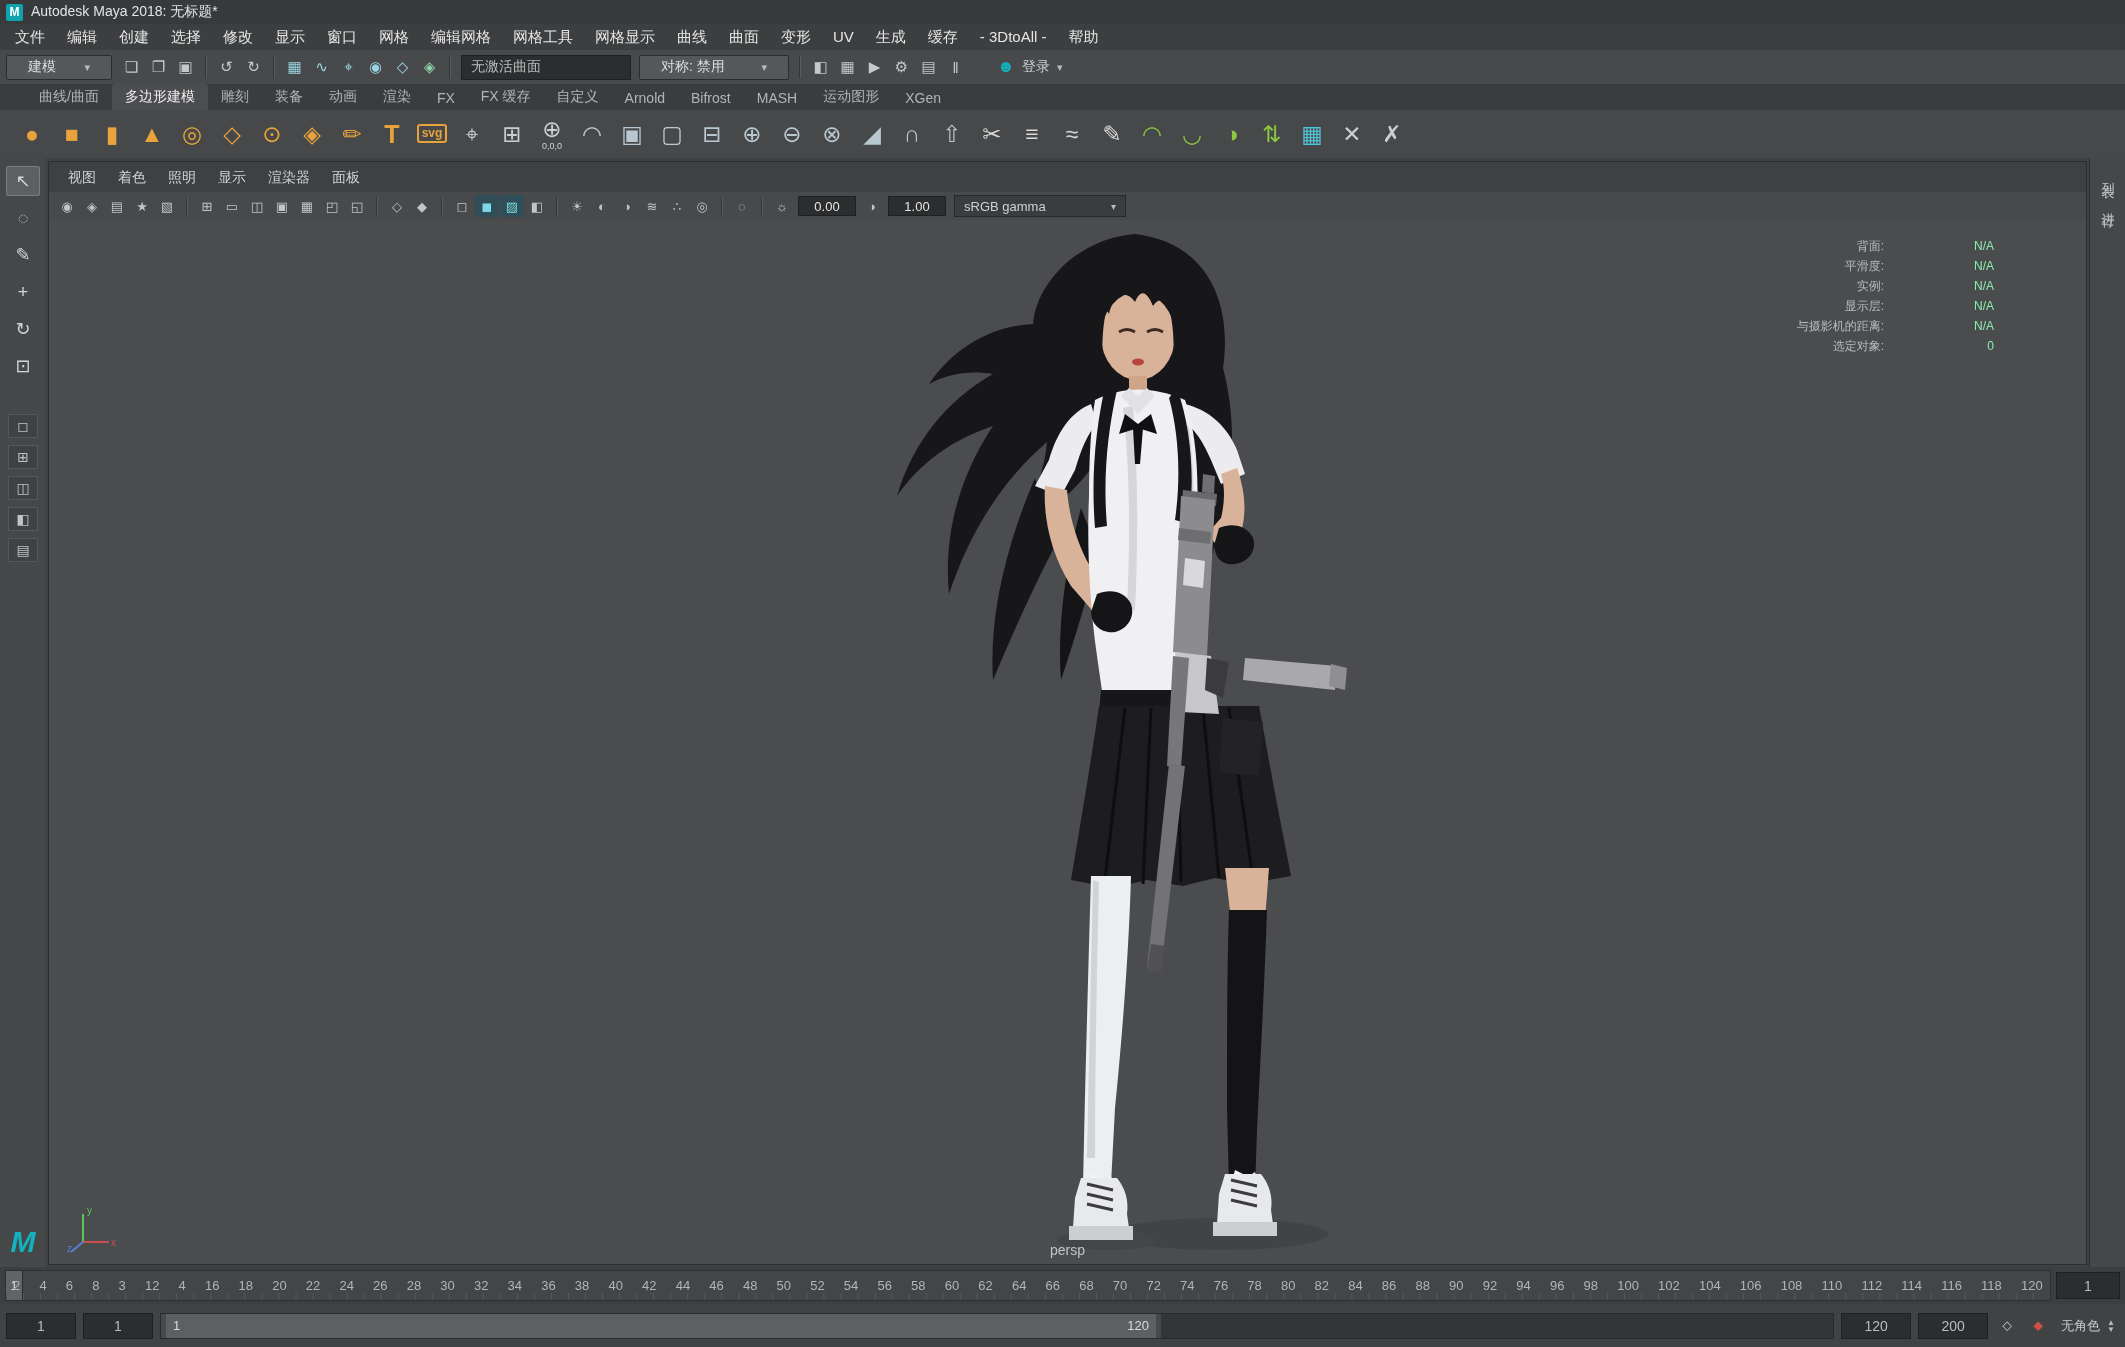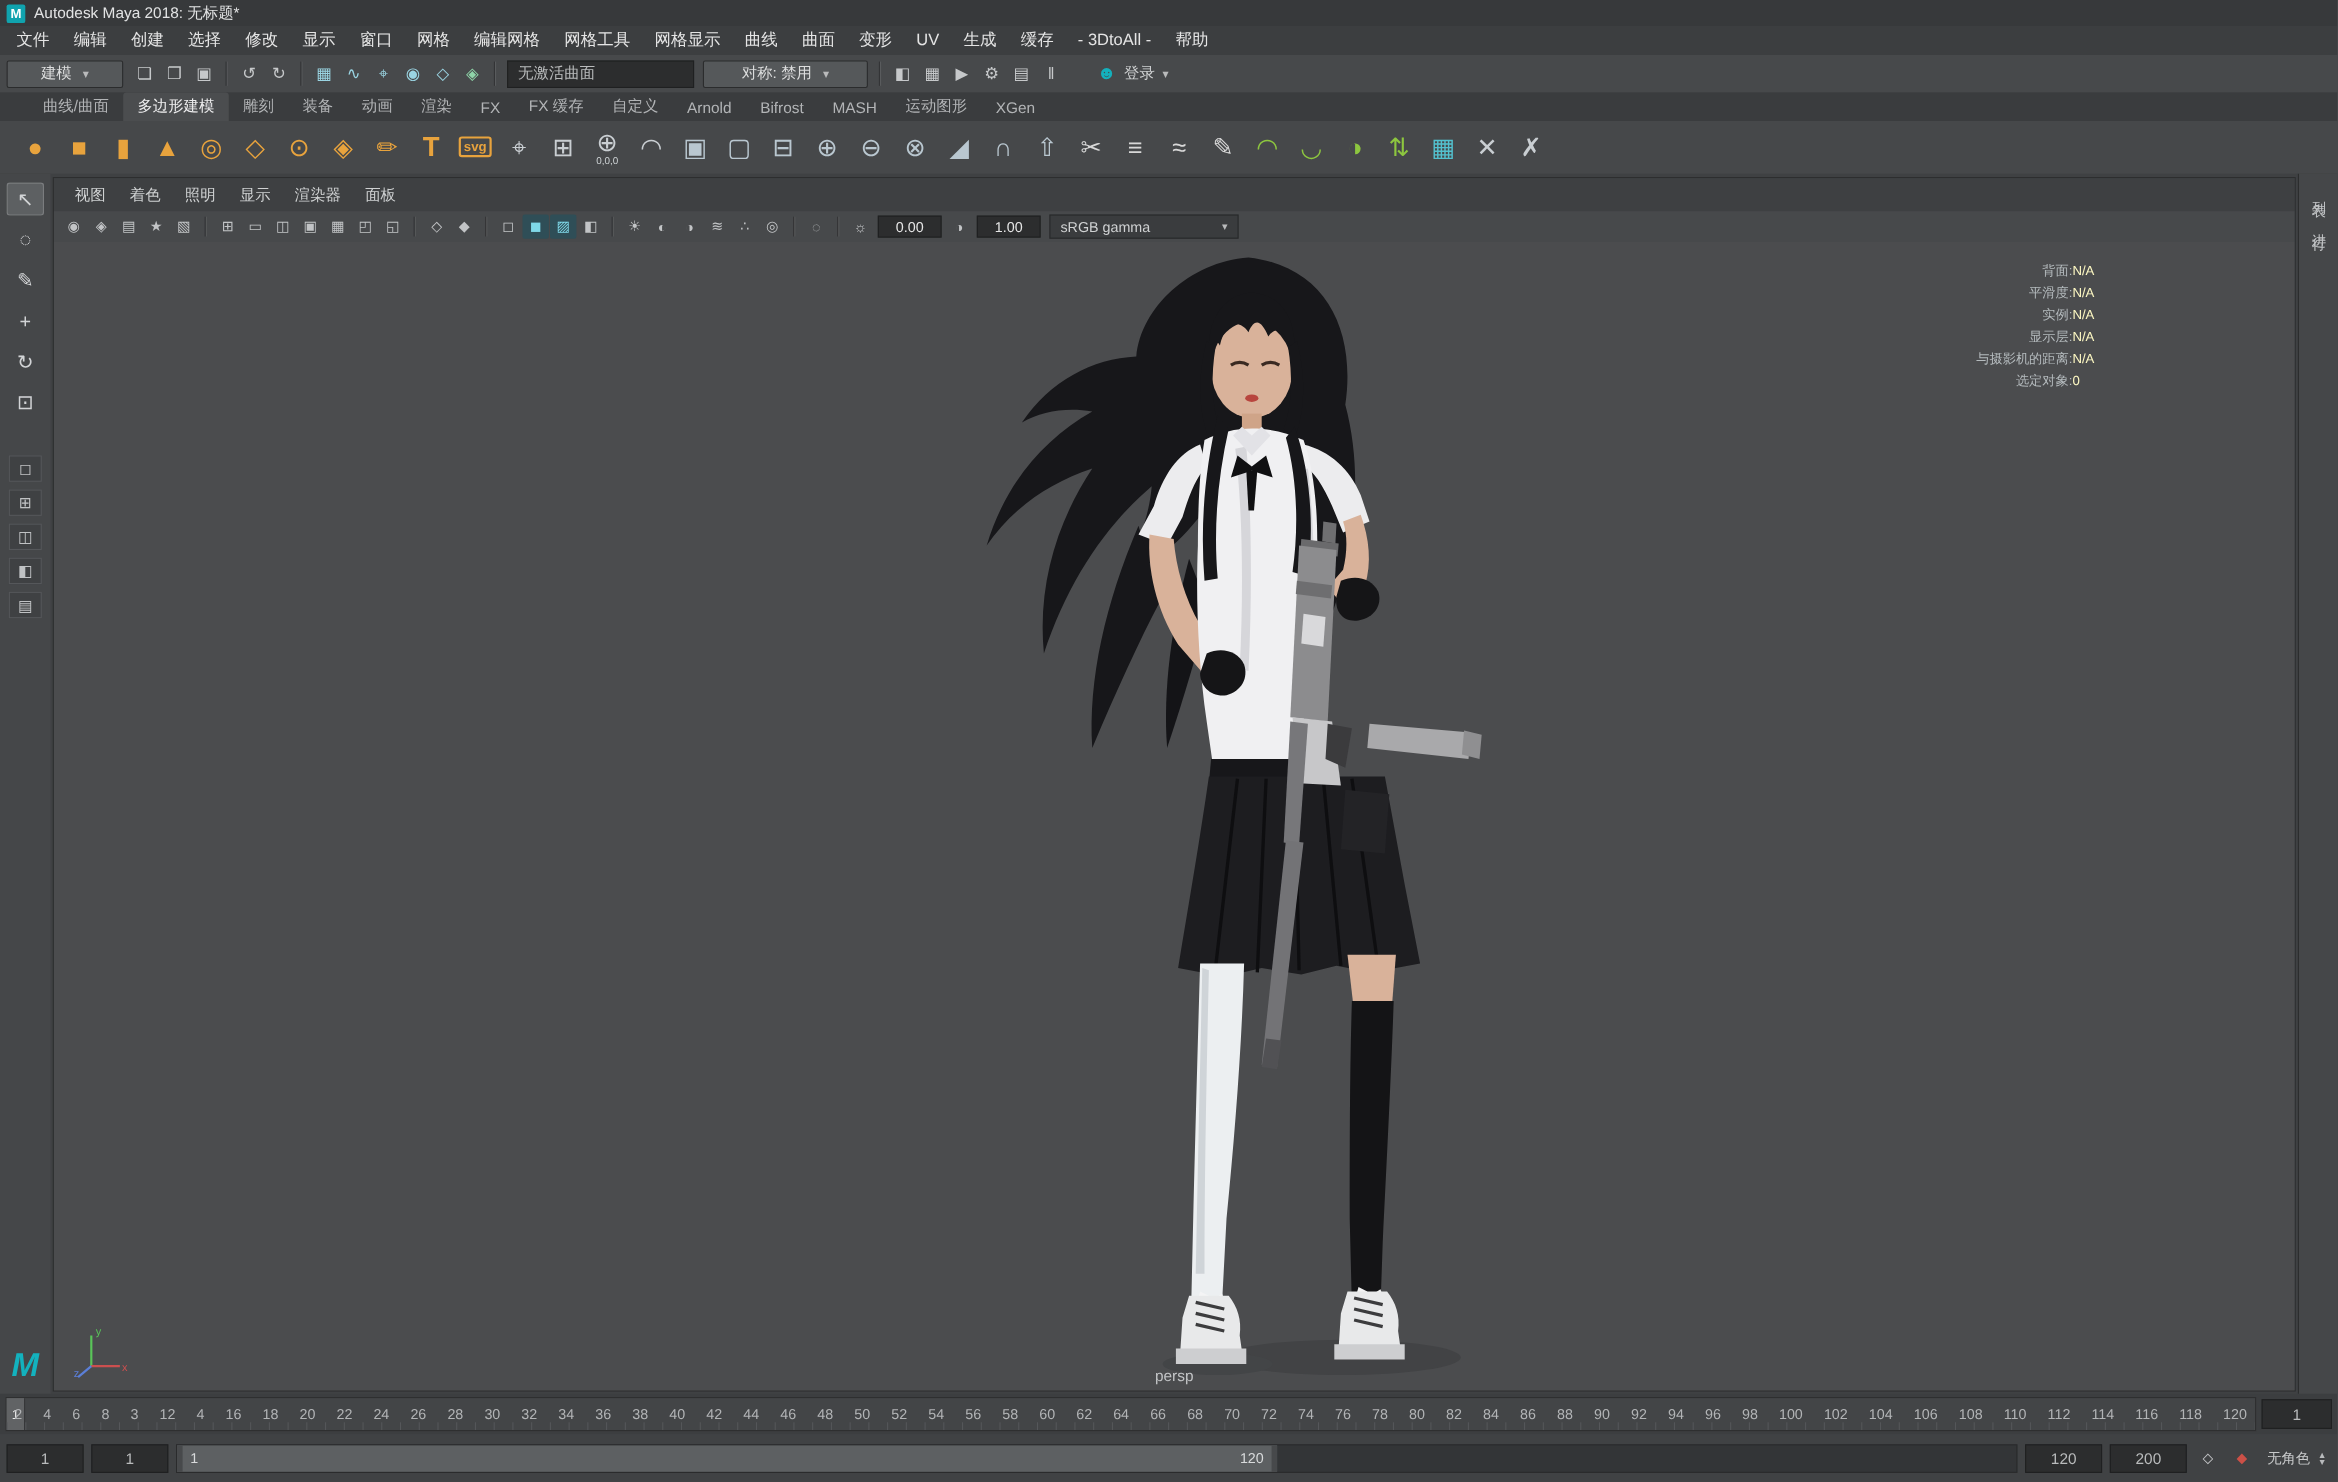--- a/index.html
+++ b/index.html
@@ -10,21 +10,21 @@
     -webkit-font-smoothing:antialiased;
   }
   
   .title-bar { height:24px; background:#37393b; display:flex; align-items:center; gap:8px; padding-left:6px; color:#e2e3e4; font-size:14px; }
   .maya-logo { width:17px; height:17px; background:#10a3ae; color:#fff; font-weight:bold; font-size:12px; display:flex; align-items:center; justify-content:center; border-radius:2px; }
   
   .menu-bar { height:26px; background:#3c3e40; display:flex; align-items:center; padding-left:4px; }
   .menu-item { padding:0 11px; line-height:26px; font-size:15px; color:#e5e5e5; white-space:nowrap; }
   
   .status-line { height:34px; background:#47494b; display:flex; align-items:center; padding-left:6px; }
-  .combo { height:25px; background:#55585a; border:1px solid #2b2c2d; border-radius:2px; display:inline-flex; align-items:center; justify-content:center; padding:0 7px; font-size:14px; color:#dcdddd; gap:10px; }
+  .combo { height:25px; background:#55585a; border:1px solid #2b2c2d; border-radius:2px; display:inline-flex; align-items:center; justify-content:space-between; padding:0 21px; font-size:14px; color:#dcdddd; gap:10px; }
   .combo .arrow { font-size:11px; color:#b9babb; }
   .mode-combo { width:106px; margin-right:6px; }
   .sym-combo { width:150px; margin:0 4px; }
   .sl-icon { width:27px; height:26px; display:flex; align-items:center; justify-content:center; }
   .sl-icon .glyph { font-size:15px; color:#c6c8ca; }
   .sl-icon.sep { width:0; height:22px; margin:0 6px; border-left:1px solid #333436; border-right:1px solid #595b5d; }
   .text-field { height:25px; background:#2c2d2e; border:1px solid #1f2021; color:#b9bbbc; display:flex; align-items:center; padding:0 9px; font-size:14px; }
   .surface-field { width:170px; margin:0 4px; }
   .login-group { display:flex; align-items:center; gap:7px; margin-left:20px; padding:0 8px; height:26px; }
   .person-glyph { color:#14b0bc; font-size:17px; }
@@ -56,21 +56,21 @@
   .pt-icon .glyph { font-size:13px; color:#c2c4c6; }
   .pt-icon.active { background:#2f4e57; border-radius:2px; }
   .pt-icon.active .glyph { color:#7fd8e8; }
   .pt-icon.sep { width:0; height:18px; margin:0 6px; border-left:1px solid #333436; border-right:1px solid #595b5d; }
   .pt-field { width:58px; height:20px; background:#2c2d2e; border:1px solid #1f2021; color:#e5e5e5; font-size:13px; display:flex; align-items:center; justify-content:center; margin:0 3px; }
   .cs-combo { width:172px; height:22px; background:#3a3c3e; border:1px solid #27282a; display:flex; align-items:center; justify-content:space-between; padding:0 9px; font-size:13px; color:#cfd1d2; margin-left:4px; }
   
   .viewport { flex:1; position:relative; background:#4b4c4e; overflow:hidden; }
   .hud { position:absolute; top:16px; right:92px; font-size:12px; color:#b5bbbe; }
   .hud-row { display:flex; justify-content:flex-end; line-height:20px; }
-  .hud-value { width:110px; text-align:left; color:#fef9c3; }
+  .hud-value { width:110px; text-align:right; color:#86efac; }
   .cam-label { position:absolute; bottom:6px; left:0; right:0; text-align:center; font-size:14px; color:#c2c4c6; }
   .axis-gizmo { position:absolute; left:18px; bottom:10px; }
   .model-svg { position:absolute; left:836px; top:8px; }
   
   .right-sidebar { width:36px; background:#454749; border-left:1px solid #2c2d2e; display:flex; flex-direction:column; align-items:center; padding-top:10px; gap:16px; }
   .v-tab { writing-mode:vertical-rl; font-size:13px; color:#c2c4c6; letter-spacing:3px; padding:4px 0; }
   
   .time-row { height:37px; background:#3c3e40; display:flex; align-items:center; padding:2px 5px; gap:5px; }
   .timeline { flex:1; height:31px; background:#434547; border:1px solid #2e2f30; position:relative; }
   .timeline::after { content:""; position:absolute; left:0; right:0; bottom:0; height:7px;

